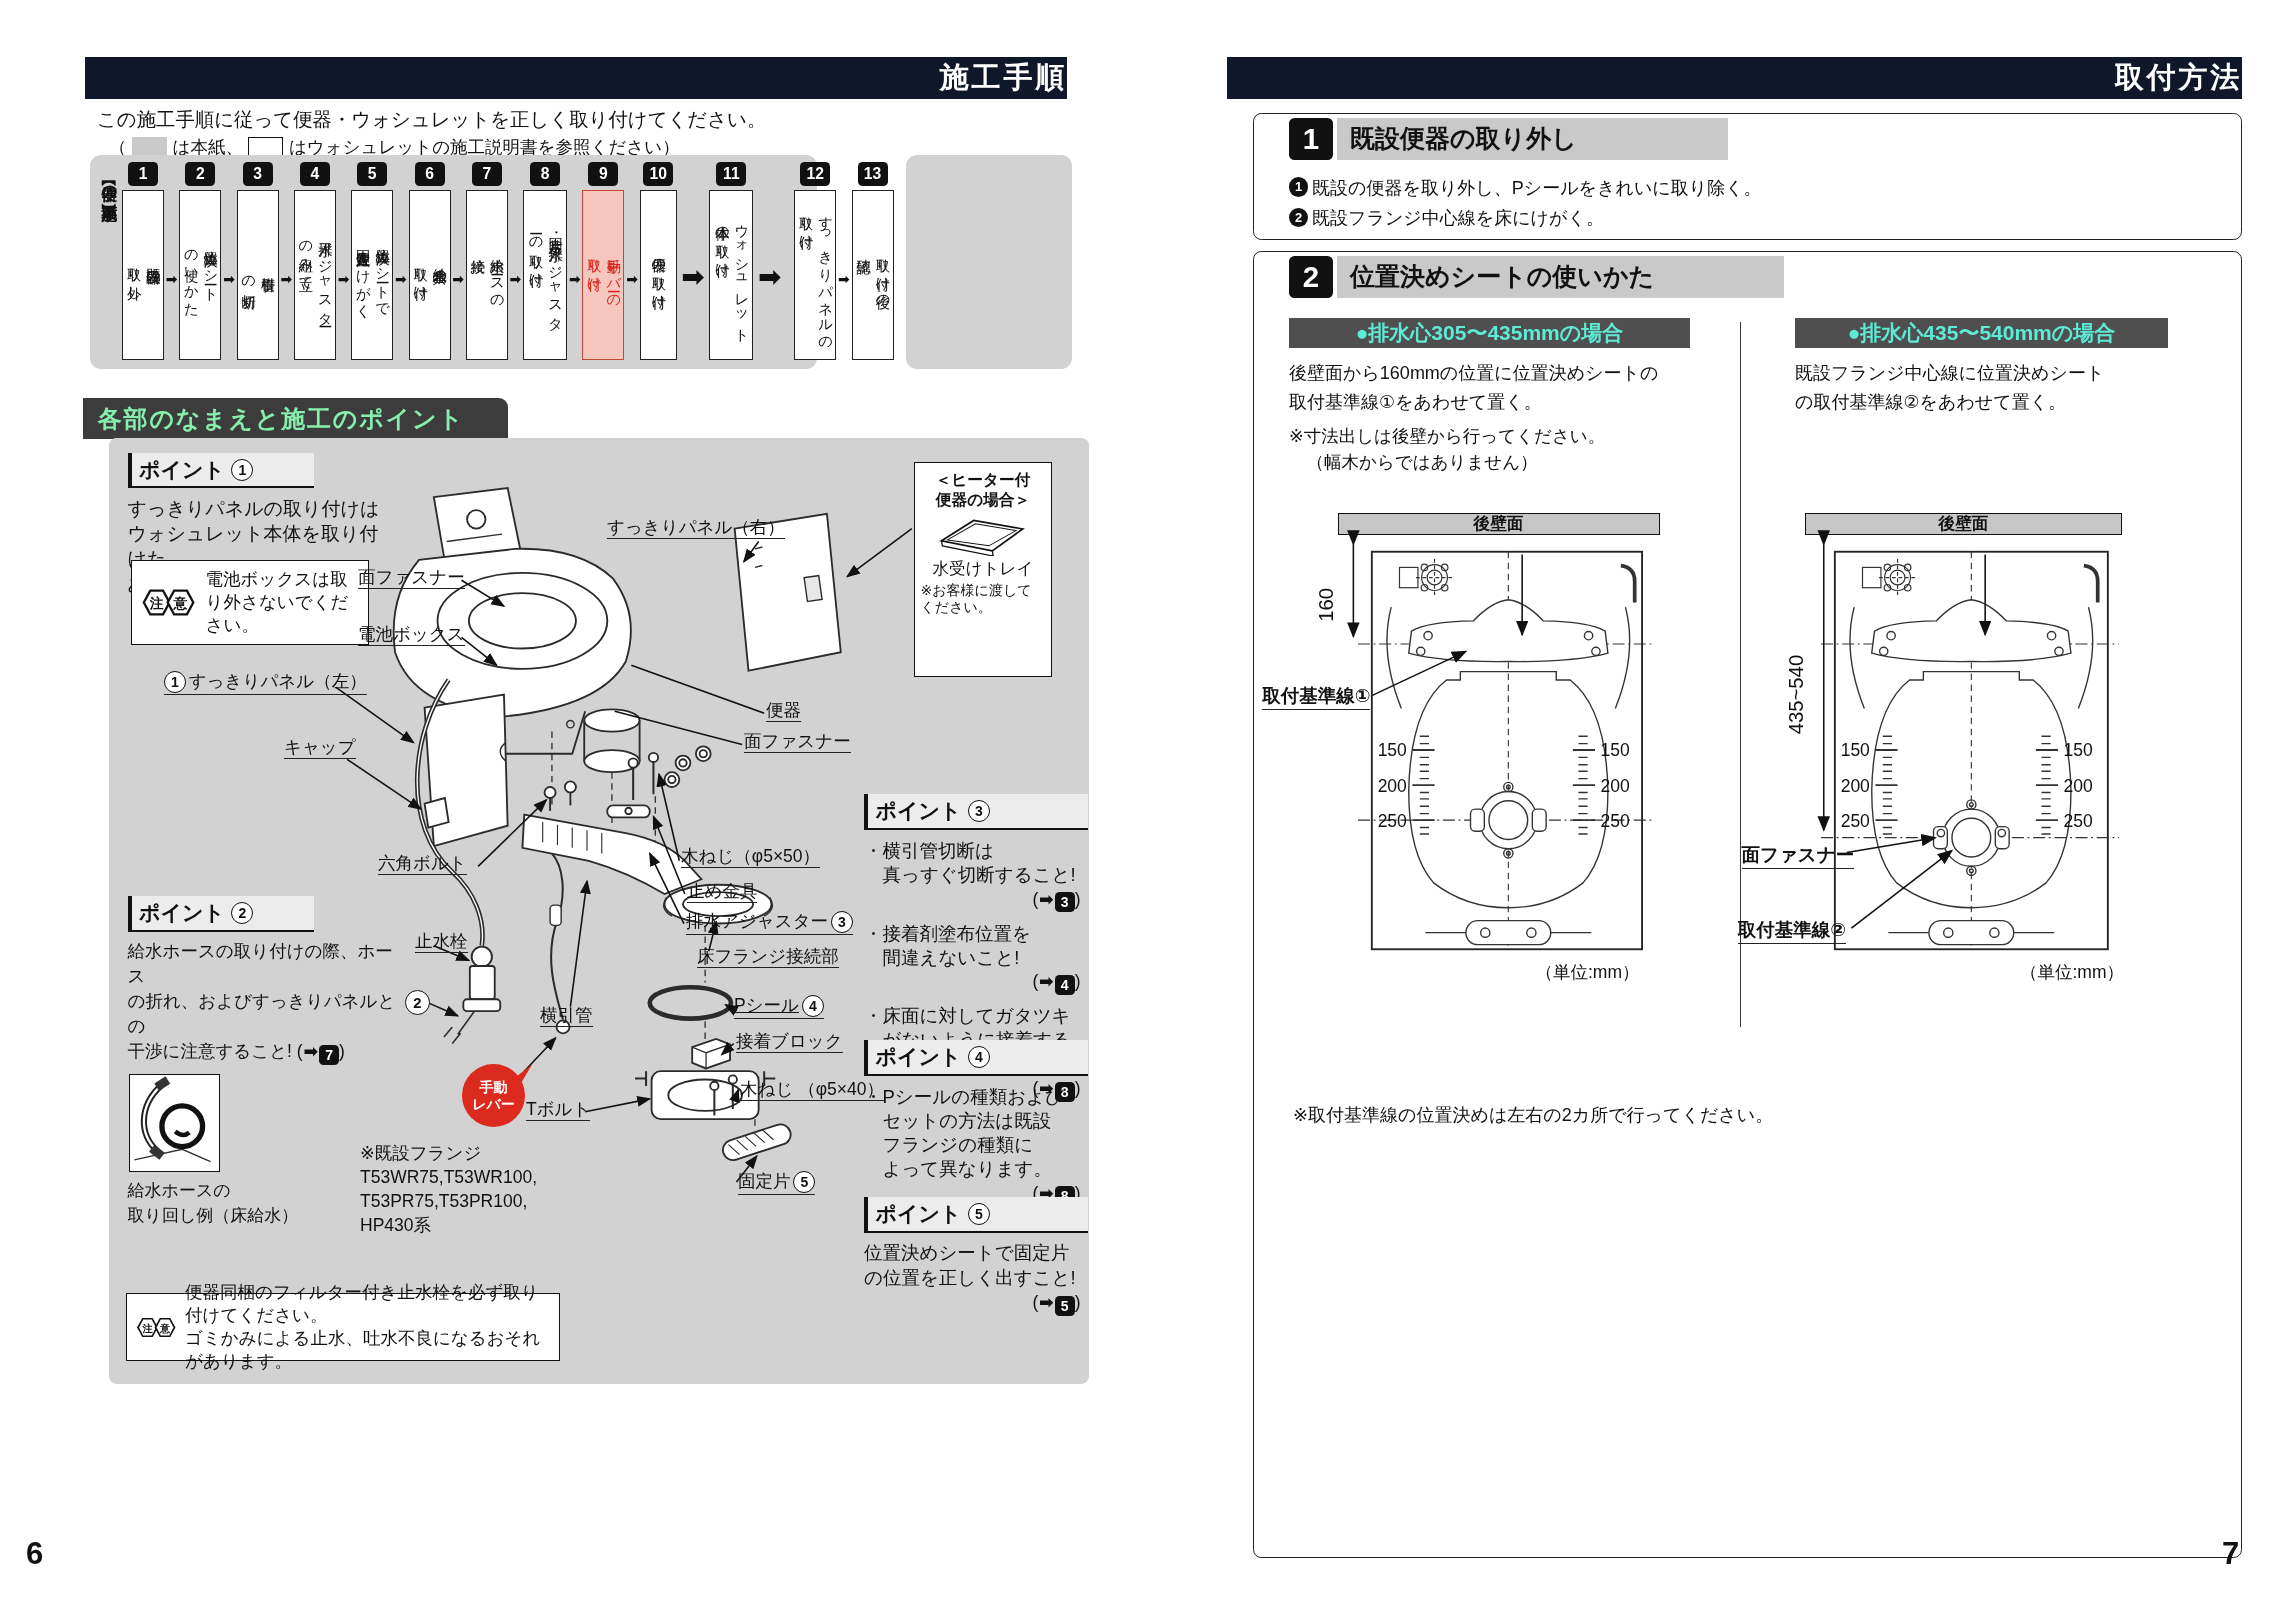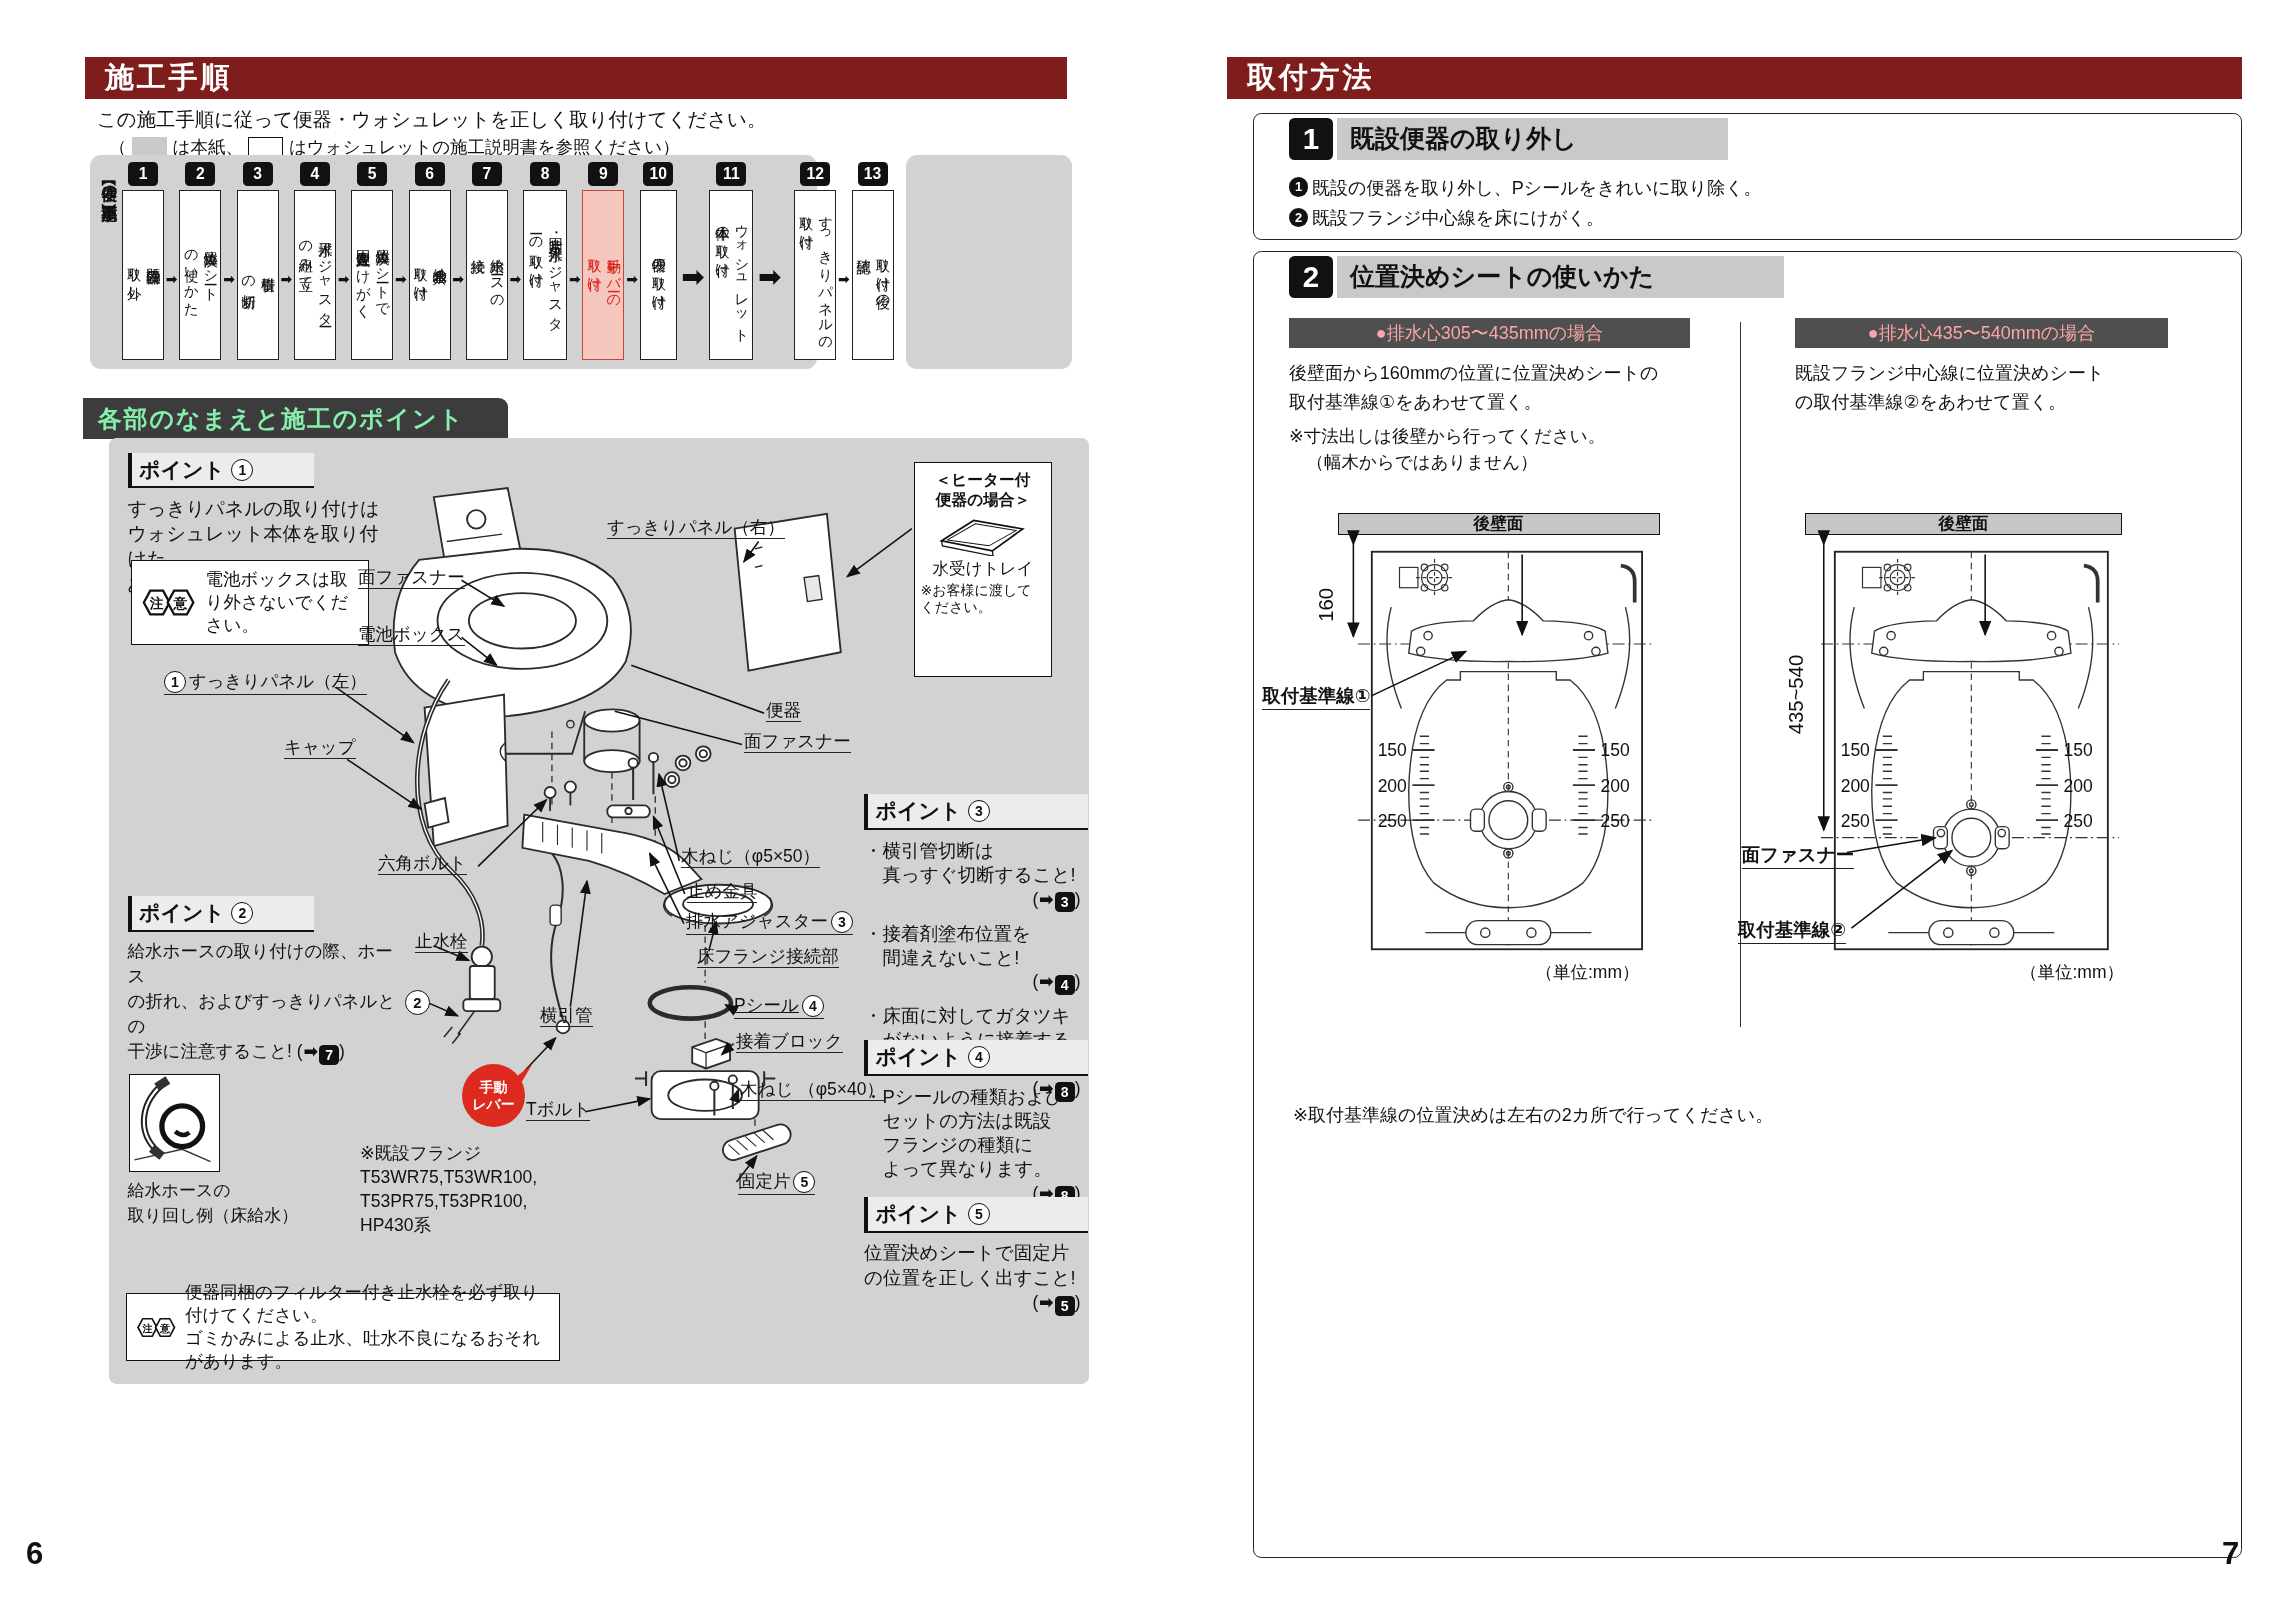--- a/index.html
+++ b/index.html
@@ -1,22 +1,22 @@
 <!DOCTYPE html>
 <html style="font-size:14.8px"><head>
 <meta charset="utf-8">
 <style>
   html,body{margin:0;padding:0;background:#fff;}
   #canvas{position:relative;width:2289px;height:1619px;background:#fff;overflow:hidden;
     font-family:"Liberation Sans","DejaVu Sans",sans-serif;color:#111;}
   .abs{position:absolute;}
   .pre{white-space:pre-line;}
   
-  .hbar{position:absolute;background:#7f1d1d;color:#fff;font-weight:bold;font-size:29px;
-    display:flex;align-items:center;padding-left:20px;letter-spacing:2.8px;box-sizing:border-box;}
+  .hbar{position:absolute;background:#0f172a;color:#fff;font-weight:bold;font-size:29px;
+    display:flex;align-items:center;padding-left:3px;letter-spacing:2.8px;box-sizing:border-box;justify-content:flex-end;}
   .secbar{position:absolute;background:#3c3c3c;color:#86efac;font-weight:bold;font-size:24px;
     display:flex;align-items:center;padding-left:14.8px;letter-spacing:1.8px;border-radius:0 9.2px 0 0;box-sizing:border-box;}
   
   .flowwrap{position:absolute;left:90px;top:155px;width:982px;height:214px;}
   .flowbg{position:absolute;background:#d2d2d2;border-radius:11px;top:0;height:214px;}
   .flowrow{position:absolute;left:9.2px;top:7.4px;display:flex;align-items:flex-start;}
   .sidelabel{writing-mode:vertical-rl;font-size:15.7px;font-weight:bold;height:194px;margin:13px 3.7px 0 1.8px;line-height:1.05;}
   .fstep{display:flex;flex-direction:column;align-items:center;margin:0 0.9px;}
   .fbadge{min-width:30px;height:24px;background:#111;border-radius:4.6px;color:#fff;font-weight:bold;
     font-size:15.7px;display:flex;align-items:center;justify-content:center;margin-bottom:3.7px;padding:0 1.8px;box-sizing:border-box;}
@@ -57,21 +57,21 @@
   .imgbox{position:absolute;background:#fff;border:1.8px solid #111;}
   .pagenum{position:absolute;font-size:31px;font-weight:bold;}
   
   .rbox{position:absolute;border:1.8px solid #222;border-radius:8.3px;background:#fff;box-sizing:border-box;}
   .stepbadge{position:absolute;width:44px;height:42px;background:#111;border-radius:5.5px;color:#fff;
     font-weight:bold;font-size:29.5px;display:flex;align-items:center;justify-content:center;}
   .steptitlebar{position:absolute;height:42px;background:#c9c9c9;display:flex;align-items:center;
     padding-left:13px;font-size:25px;font-weight:bold;box-sizing:border-box;}
   .ritem{display:flex;align-items:flex-start;font-size:18px;line-height:24px;margin-top:6.5px;}
   .ritem .numcirc{margin-top:1.8px;}
-  .colbar{background:#4f4f4f;color:#fca5a5;font-weight:normal;font-size:18px;height:30px;
+  .colbar{background:#4f4f4f;color:#5eead4;font-weight:bold;font-size:21px;height:30px;
     display:flex;align-items:center;justify-content:center;}
   .colpara{font-size:18px;line-height:29px;margin-top:11px;}
   .colnote{font-size:17.5px;line-height:26px;margin-top:5.5px;}
   .diag{position:absolute;width:443px;height:475px;}
   .wallbar{position:absolute;height:22px;background:#c6c6c6;border:1.8px solid #111;box-sizing:border-box;
     display:flex;align-items:center;justify-content:center;font-size:16.6px;font-weight:bold;}
   .dcall{position:absolute;font-size:18.5px;font-weight:bold;border-bottom:1.8px solid #222;padding-bottom:0.9px;white-space:nowrap;}
   .dunit{position:absolute;font-size:17.5px;}
   svg{display:block;}
   svg text{font-family:"Liberation Sans","DejaVu Sans",sans-serif;}

